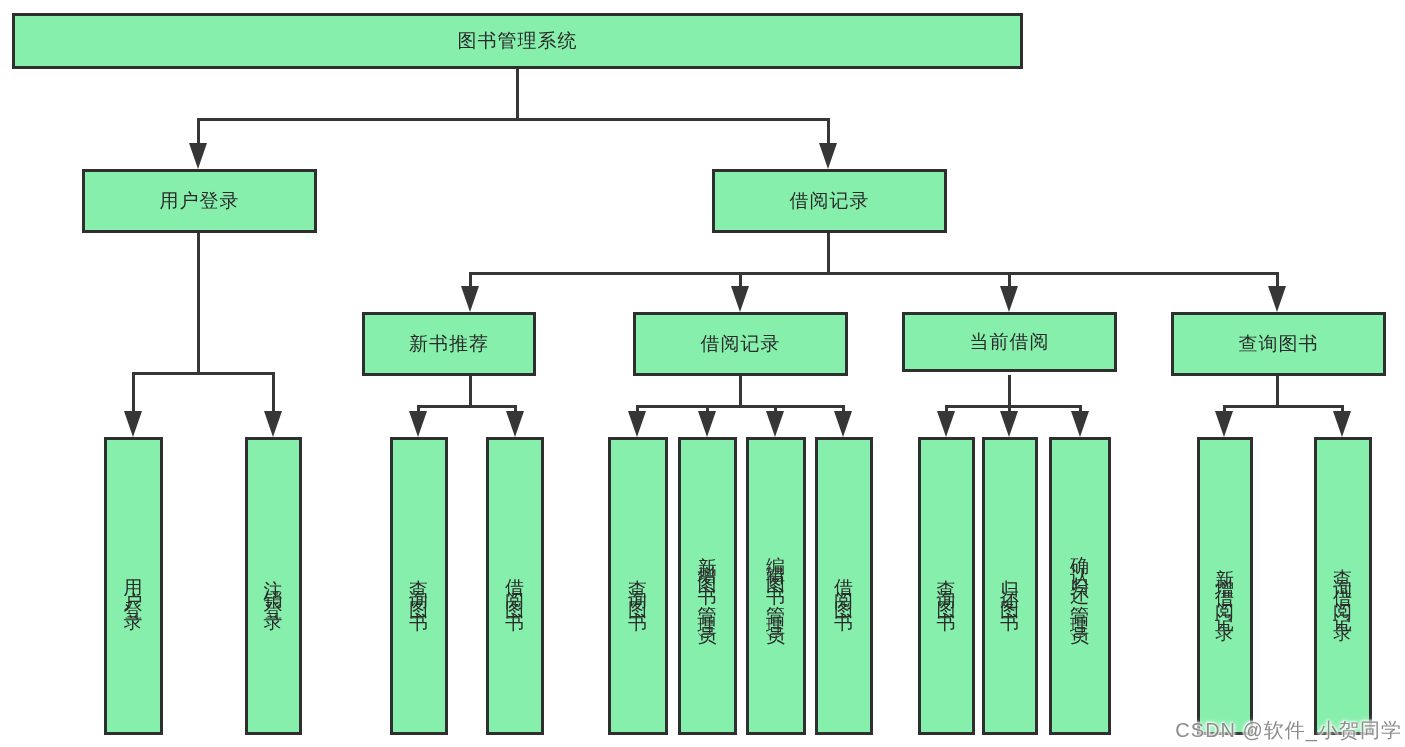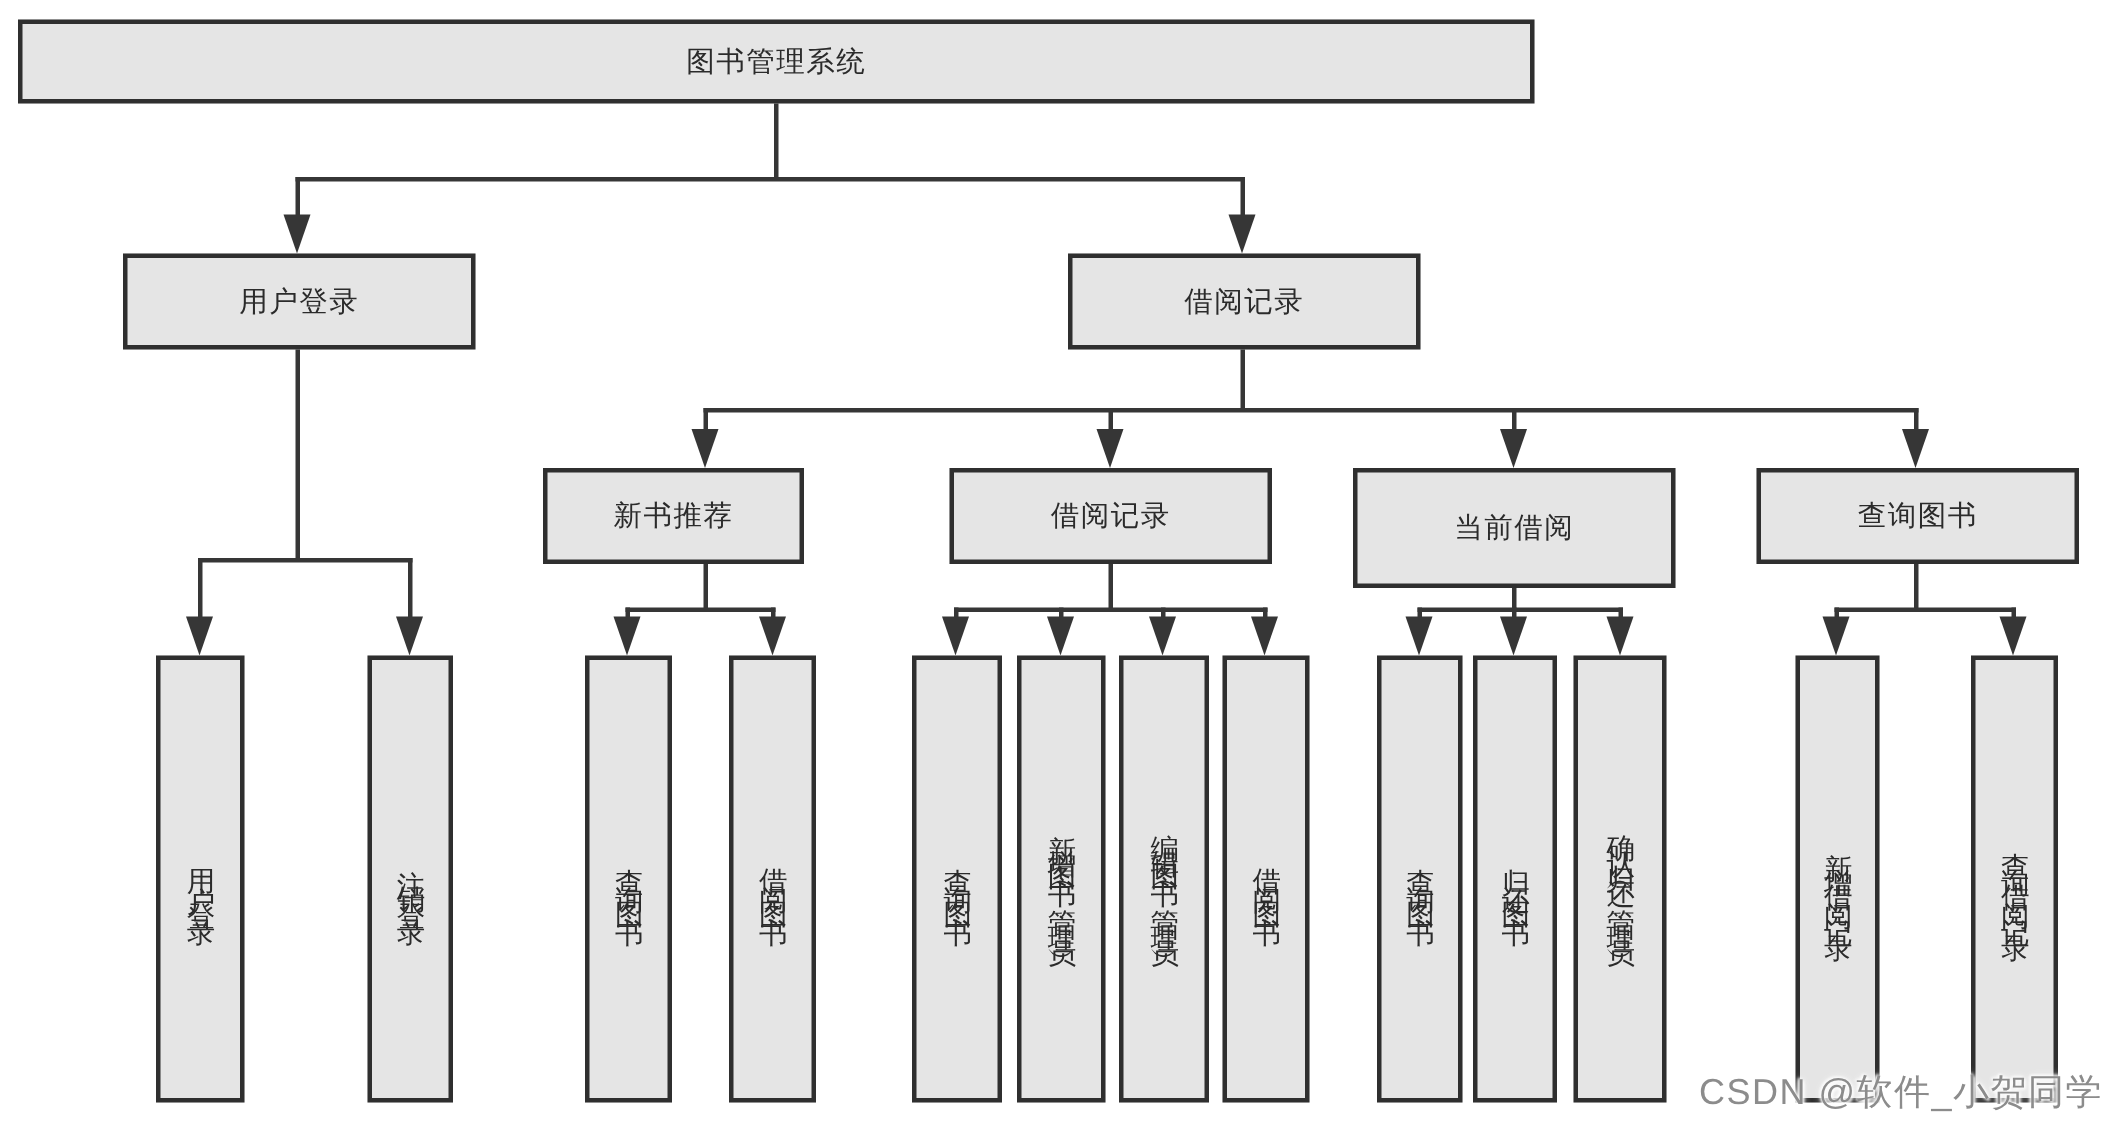--- a/index.html
+++ b/index.html
@@ -1,42 +1,42 @@
 <!DOCTYPE html>
 <html><head>
 <meta charset="utf-8">
 <style>
   html,body{margin:0;padding:0;background:#fff;}
   .stage{
     position:relative;width:1405px;height:747px;background:#fff;overflow:hidden;
     font-family:"Liberation Sans","DejaVu Sans",sans-serif;color:#2b2b2b;
   }
   .box{
-    position:absolute;box-sizing:border-box;background:#e5e5e5;
+    position:absolute;box-sizing:border-box;background:#86efac;
     border:3px solid #2f2f2f;display:flex;align-items:center;justify-content:center;
     z-index:2;
   }
   .htext{
     font-size:19px;letter-spacing:1px;color:#2b2b2b;white-space:nowrap;
   }
   .vtext{
     writing-mode:vertical-rl;text-orientation:mixed;
     font-size:19px;letter-spacing:11px;color:#2b2b2b;line-height:1;
   }
   .hline,.vline{position:absolute;background:#363636;z-index:1;}
   .hline{height:3px;}
   .vline{width:3px;}
   .arrow{
     position:absolute;width:0;height:0;z-index:1;
     border-left:9px solid transparent;border-right:9px solid transparent;
     border-top:26px solid #363636;
   }
   .watermark{
     position:absolute;right:3px;bottom:3px;z-index:5;
-    font-size:24px;color:#8c8c8c;letter-spacing:1px;white-space:nowrap;
+    font-size:20px;color:#8c8c8c;letter-spacing:1px;white-space:nowrap;
     text-shadow:0 0 3px #fff,1px 1px 2px #fff,-1px -1px 2px #fff,0 0 6px #fff;
   }
 </style>
 </head>
 <body>
 
 <div class="stage">
 
   <div class="vline" style="left:516px;top:67px;height:53px;"></div>
   <div class="hline" style="left:197px;top:118px;width:633px;"></div>
@@ -107,21 +107,21 @@
   <div class="box" style="left:712px;top:169px;width:235px;height:64px;">
     <span class="htext">借阅记录</span>
   </div>
 
   <div class="box" style="left:362px;top:312px;width:174px;height:64px;">
     <span class="htext">新书推荐</span>
   </div>
   <div class="box" style="left:633px;top:312px;width:215px;height:64px;">
     <span class="htext">借阅记录</span>
   </div>
-  <div class="box" style="left:902px;top:312px;width:215px;height:80px;">
+  <div class="box" style="left:902px;top:312px;width:215px;height:60px;">
     <span class="htext">当前借阅</span>
   </div>
   <div class="box" style="left:1171px;top:312px;width:215px;height:64px;">
     <span class="htext">查询图书</span>
   </div>
 
   <div class="box" style="left:104px;top:437px;width:59px;height:298px;">
     <span class="vtext">用户登录</span>
   </div>
   <div class="box" style="left:245px;top:437px;width:57px;height:298px;">

